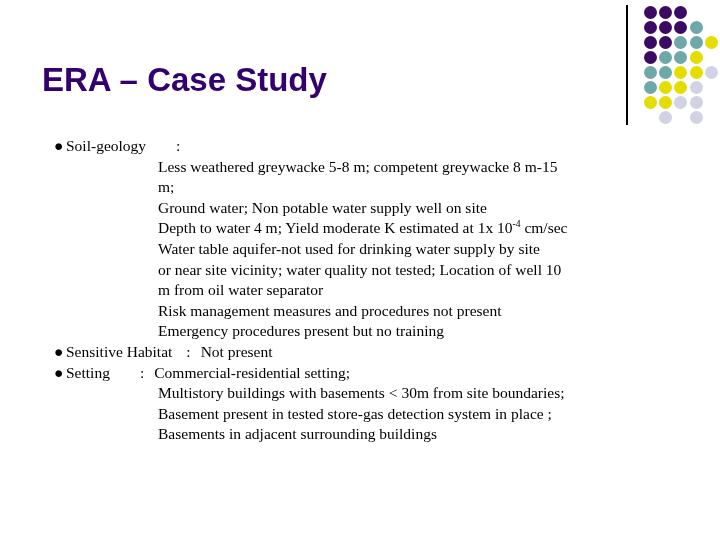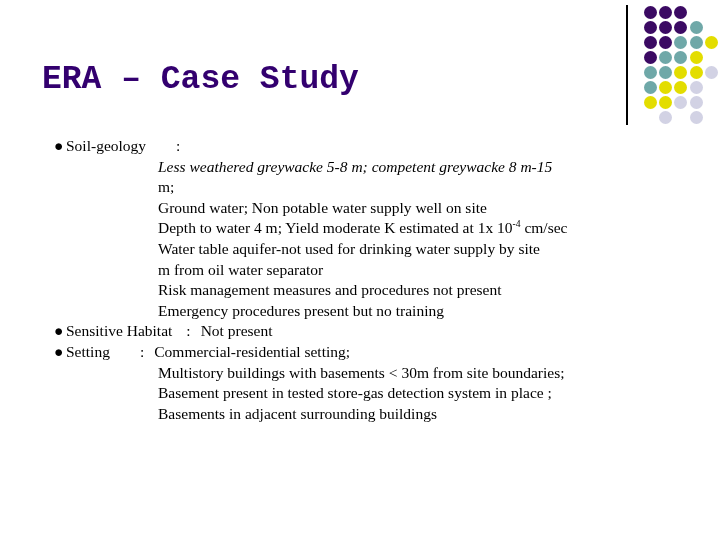--- a/index.html
+++ b/index.html
@@ -48,21 +48,21 @@
     width: 13px;
     height: 13px;
     border-radius: 50%;
   }
 
   
   #title {
     position: absolute;
     left: 42px;
     top: 60px;
-    font-family: Liberation Mono, monospace;
+    font-family: Liberation Sans, sans-serif;
     font-weight: bold;
     font-size: 33px;
     line-height: 40px;
     color: #33006F;
     letter-spacing: 0px;
     white-space: nowrap;
   }
 
   
   #body {
@@ -89,21 +89,20 @@
     display: inline-block;
   }
   .sub-line {
     margin-left: 104px;
     white-space: nowrap;
   }
   .sub-line.justify {
     white-space: normal;
     text-align: justify;
     width: 452px;
-    font-style: italic;
   }
   .colon-pad {
     display: inline-block;
     width: 30px;
   }
   .colon-pad-sm {
     display: inline-block;
     width: 14px;
   }
   .gap-after-colon {
@@ -168,20 +167,21 @@
 
 
     <div class="sub-line justify"><span>Less weathered greywacke 5-8 m; competent greywacke 8 m-15</span></div>
     <div class="sub-line">m;</div>
 
     <div class="sub-line">Ground water; Non potable water supply well on site</div>
 
     <div class="sub-line"><span>Depth to water 4 m; Yield moderate K estimated at 1x 10</span><sup>-4</sup><span> cm/sec</span></div>
 
     <div class="sub-line">Water table aquifer-not used for drinking water supply by site</div>
+    <div class="sub-line justify"><span>or near site vicinity; water quality not tested; Location of well 10</span></div>
     <div class="sub-line">m from oil water separator</div>
 
     <div class="sub-line">Risk management measures and procedures not present</div>
     <div class="sub-line">Emergency procedures present but no training</div>
 
     <div class="bullet-line">
       <span class="bullet-mark">●</span><span class="bullet-label">Sensitive Habitat</span><span class="colon-pad-sm"></span><span>:</span><span class="gap-after-colon"></span><span>Not present</span>
     </div>
 
     <div class="bullet-line">

